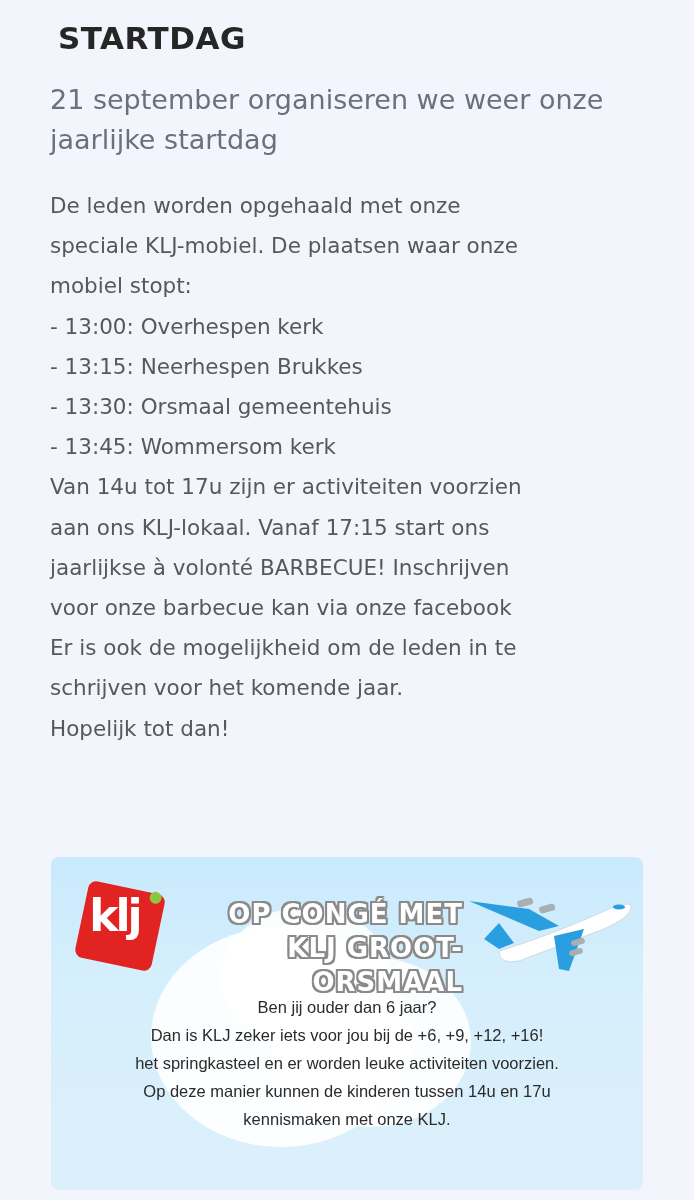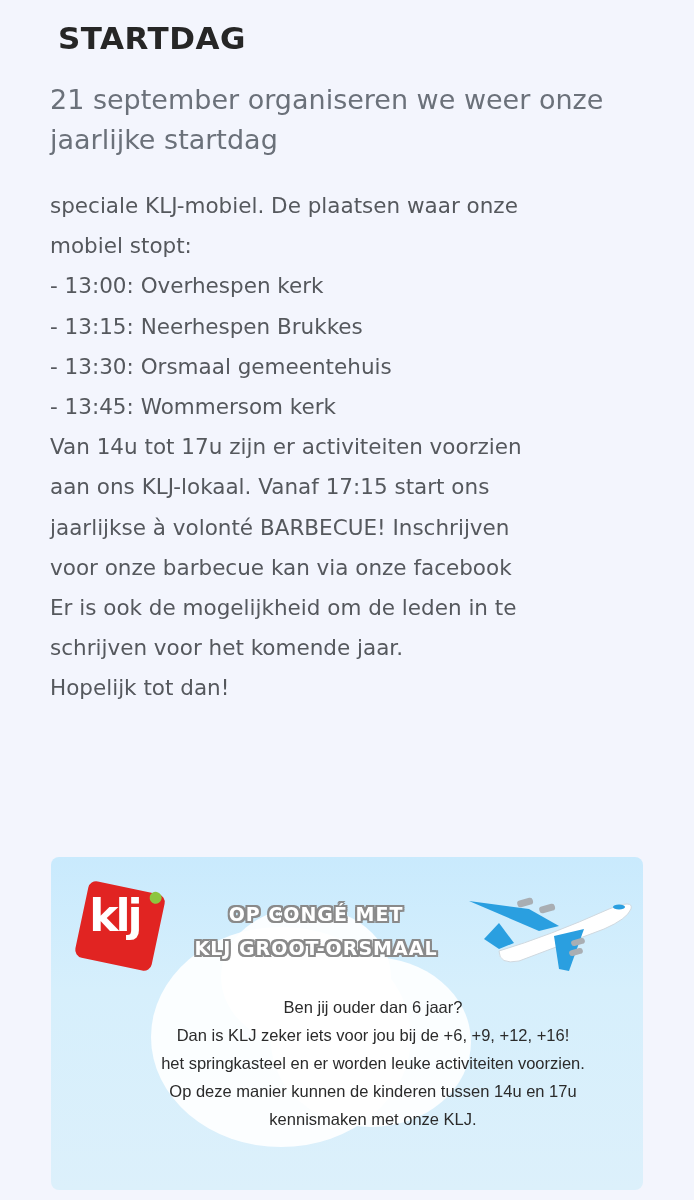--- a/index.html
+++ b/index.html
@@ -6,31 +6,32 @@
   body{width:694px;height:1200px;background:#f3f5fd;font-family:"DejaVu Sans","Liberation Sans",sans-serif;overflow:hidden;position:relative;}
   .title{position:absolute;left:50px;top:12px;font-family:"DejaVu Sans",sans-serif;font-weight:bold;font-size:31px;color:#262626;letter-spacing:0.5px;margin:8px;}
   .subtitle{position:absolute;left:50px;top:80px;width:610px;font-size:27px;line-height:40px;color:#6b717a;margin:0;font-weight:normal;}
   .body{position:absolute;left:50px;top:186px;width:620px;font-size:21.5px;line-height:40.2px;color:#55585d;}
   .body .line{display:block;white-space:nowrap;}
   .banner{position:absolute;left:51px;top:857px;width:592px;height:333px;border-radius:8px;background:linear-gradient(#c9eafd,#d6effc 40%,#dcf0fb);overflow:hidden;}
   .cloud{position:absolute;background:#fff;border-radius:50%;opacity:0.9;}
   .logo{position:absolute;left:30px;top:30px;width:78px;height:78px;background:#e12422;border-radius:8px;transform:rotate(12deg);}
   .logo-text{position:absolute;left:6px;top:4px;font-family:"DejaVu Sans",sans-serif;font-weight:bold;font-size:44px;color:#fff;transform:rotate(-12deg);letter-spacing:-3px;}
   .logo-dot{position:absolute;right:4px;top:-2px;width:12px;height:12px;background:#8cc63f;border-radius:50%;}
-  .banner-title{position:absolute;left:110px;top:40px;width:310px;text-align:center;font-family:"DejaVu Sans",sans-serif;font-weight:bold;font-size:19px;line-height:34px;color:#fff;text-shadow:-2px -2px 0 #8a8a8a,2px -2px 0 #8a8a8a,-2px 2px 0 #8a8a8a,2px 2px 0 #8a8a8a,0 2px 0 #8a8a8a,0 -2px 0 #8a8a8a,2px 0 0 #8a8a8a,-2px 0 0 #8a8a8a;letter-spacing:1px;}
+  .banner-title{position:absolute;left:102px;top:40px;width:310px;text-align:right;font-family:"DejaVu Sans",sans-serif;font-weight:bold;font-size:26px;line-height:34px;color:#fff;text-shadow:-2px -2px 0 #8a8a8a,2px -2px 0 #8a8a8a,-2px 2px 0 #8a8a8a,2px 2px 0 #8a8a8a,0 2px 0 #8a8a8a,0 -2px 0 #8a8a8a,2px 0 0 #8a8a8a,-2px 0 0 #8a8a8a;letter-spacing:1px;}
   .plane{position:absolute;left:408px;top:24px;width:180px;height:90px;}
-  .banner-text{position:absolute;left:0;top:136px;width:644px;text-align:center;font-family:"Liberation Sans",sans-serif;font-size:16.5px;line-height:28px;color:#2b2b2b;}
+  .banner-text{position:absolute;left:0;top:136px;width:592px;text-align:center;font-family:"Liberation Sans",sans-serif;font-size:16.5px;line-height:28px;color:#2b2b2b;}
 </style>
 </head>
 <body>
 
 <h1 class="title">STARTDAG</h1>
 <h2 class="subtitle">21 september organiseren we weer onze jaarlijke startdag</h2>
 
 <div class="body">
+  <span class="line">De leden worden opgehaald met onze</span>
   <span class="line">speciale KLJ-mobiel. De plaatsen waar onze</span>
   <span class="line">mobiel stopt:</span>
   <span class="line">- 13:00: Overhespen kerk</span>
   <span class="line">- 13:15: Neerhespen Brukkes</span>
   <span class="line">- 13:30: Orsmaal gemeentehuis</span>
   <span class="line">- 13:45: Wommersom kerk</span>
   <span class="line">Van 14u tot 17u zijn er activiteiten voorzien</span>
   <span class="line">aan ons KLJ-lokaal. Vanaf 17:15 start ons</span>
   <span class="line">jaarlijkse à volonté BARBECUE! Inschrijven</span>
   <span class="line">voor onze barbecue kan via onze facebook</span>

